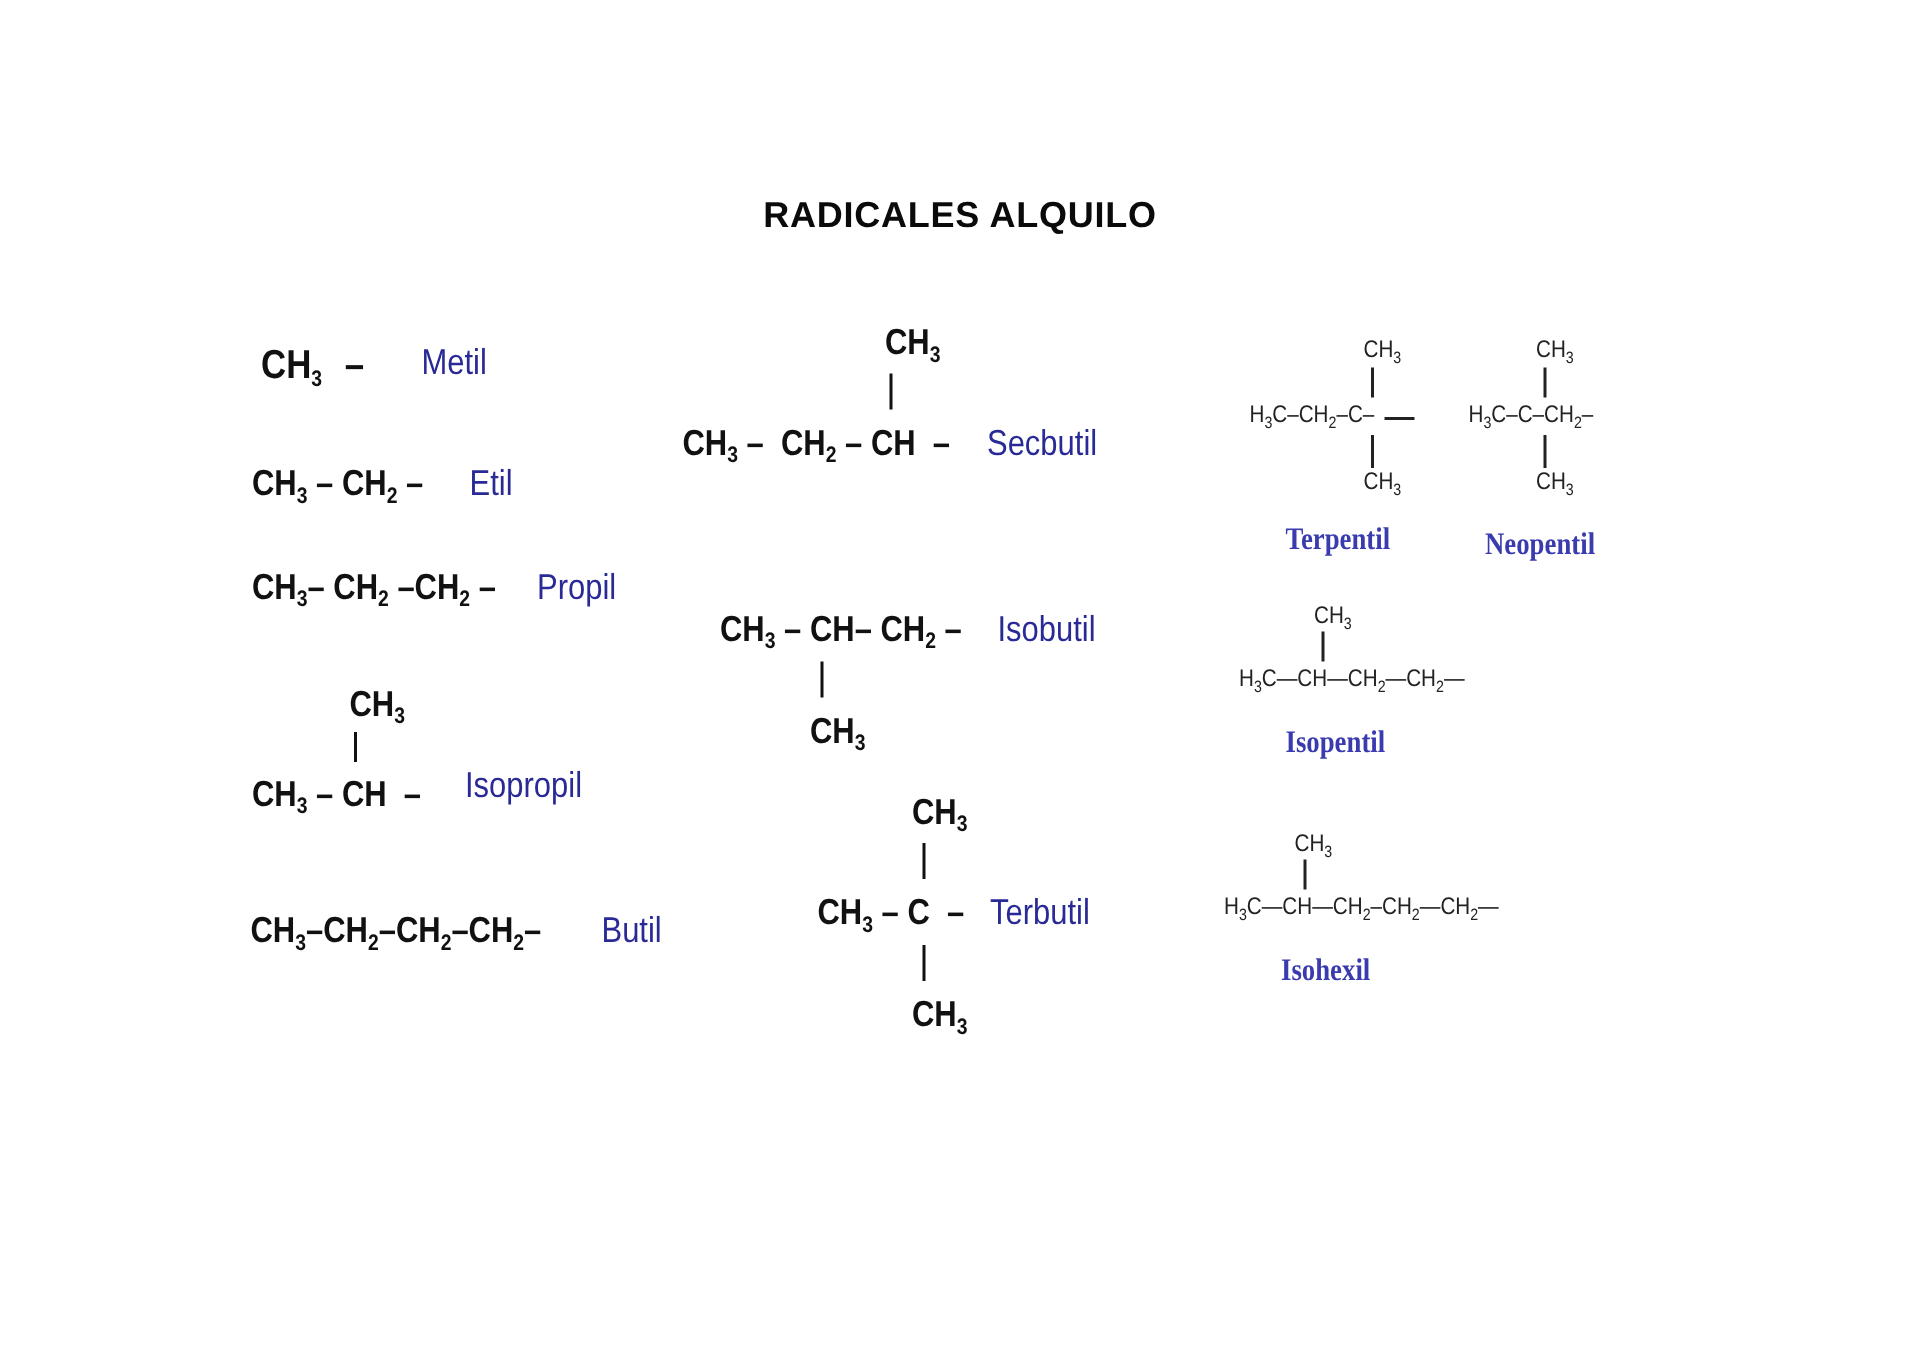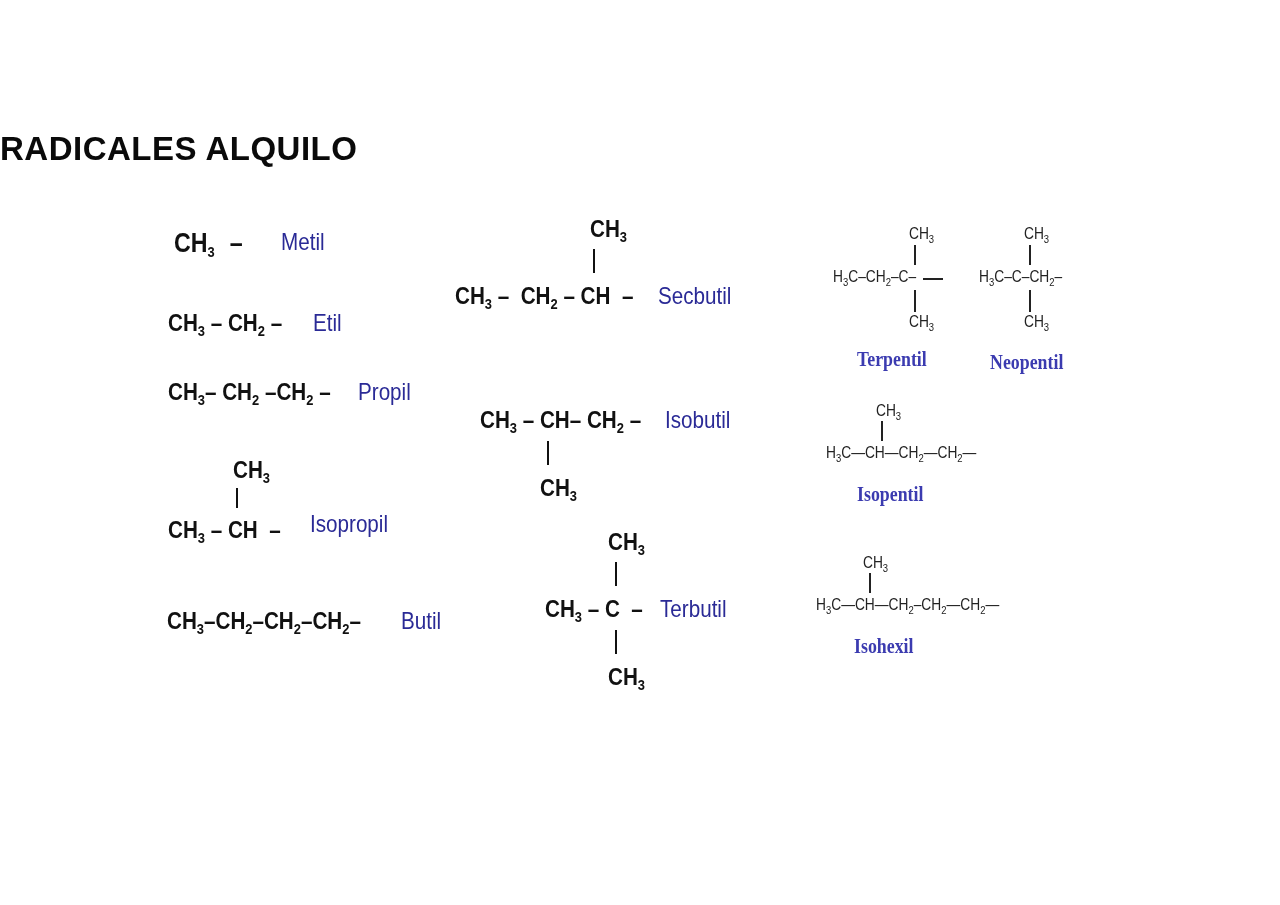--- a/index.html
+++ b/index.html
@@ -1,17 +1,17 @@
 <!DOCTYPE html>
 <html><head>
 <meta charset="utf-8">
 <style>
   html, body { margin:0; padding:0; background:#ffffff; }
   body { width:1280px; height:905px; position:relative; overflow:hidden; font-family:"Liberation Sans", sans-serif; color:#111; }
-  .title { position:absolute; left:0; width:1280px; top:130px; font-weight:bold; font-size:33px; letter-spacing:0.5px; color:#0a0a0a; }
+  .title { position:absolute; left:0; width:1280px; top:130px; text-align:center; font-weight:bold; font-size:24px; letter-spacing:0.5px; color:#0a0a0a; }
   .abs { position:absolute; white-space:nowrap; }
   .f { font-family:"Liberation Sans", sans-serif; font-weight:bold; font-size:24px; color:#111; transform:scaleX(0.86); transform-origin:left top; }
   .f sub { font-size:15px; vertical-align:-5px; line-height:0; }
   .lbl { font-family:"Liberation Sans", sans-serif; font-size:24px; color:#2a2a96; transform:scaleX(0.86); transform-origin:left top; }
   .vbar { position:absolute; width:2px; background:#111; }
   .sf { font-family:"Liberation Sans", sans-serif; font-size:16px; color:#222; transform:scaleX(0.86); transform-origin:left top; }
   .sf sub { font-size:11px; vertical-align:-4px; line-height:0; }
   .slbl { font-family:"Liberation Serif", serif; font-weight:bold; font-size:21px; color:#3b3bb0; transform:scaleX(0.85); transform-origin:left top; }
   .hline { position:absolute; height:1.5px; background:#222; }
   .vthin { position:absolute; width:1.5px; background:#222; }

